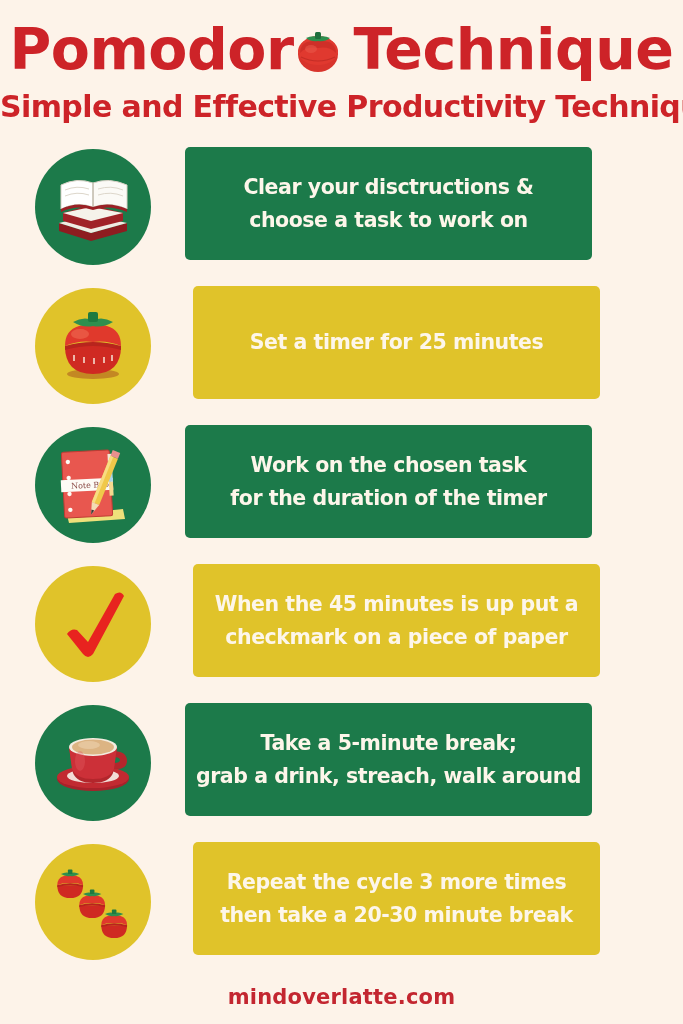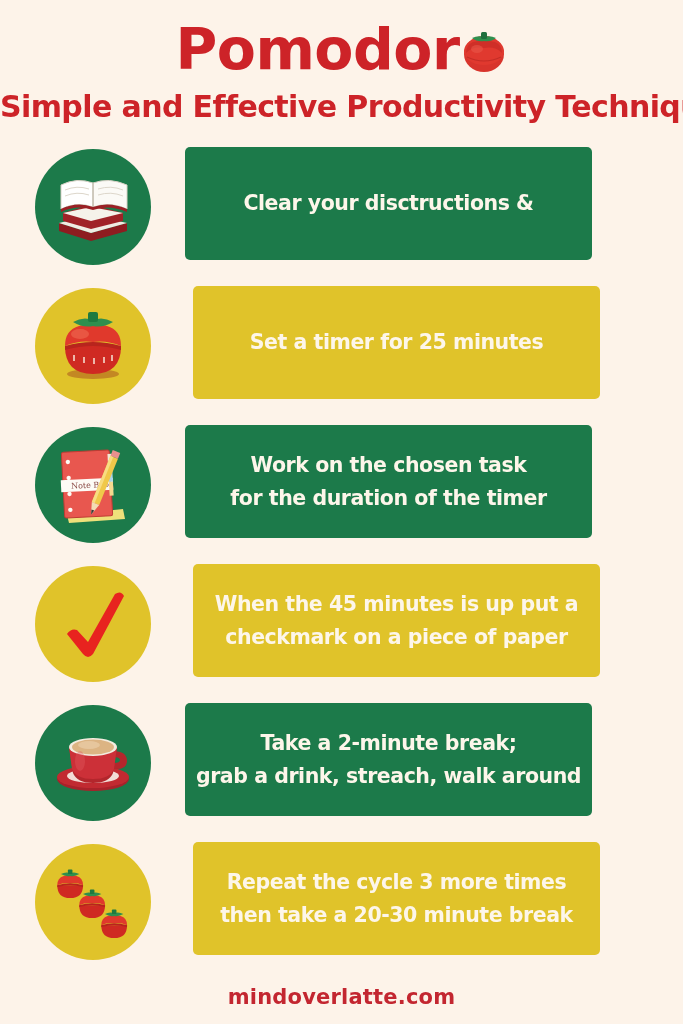--- a/index.html
+++ b/index.html
@@ -149,20 +149,21 @@
         <svg viewBox="0 0 52 50" class="art" style="width:52px;height:50px;">
           <ellipse cx="26" cy="30" rx="20" ry="18" fill="#d8342c"></ellipse>
           <ellipse cx="26" cy="27" rx="20" ry="14" fill="#e0392f"></ellipse>
           <path d="M8 29 Q15 22 26 24 Q37 22 44 29 Q44 21 37 18 Q26 15 15 18 Q8 21 8 29 Z" fill="#cf2f28"></path>
           <ellipse cx="19" cy="25" rx="6" ry="4" fill="#ea5a4a" opacity="0.55"></ellipse>
           <path d="M14 14 Q20 11 26 13 Q32 11 38 14 Q33 18 26 17 Q19 18 14 14 Z" fill="#2f8f4e"></path>
           <rect x="23" y="8" width="6" height="7" rx="1.5" fill="#1f6f3d"></rect>
           <path d="M9 33 Q26 41 43 33" stroke="#b82822" stroke-width="1.2" fill="none" opacity="0.7"></path>
         </svg>
       </span>
+        <span class="t-post">Technique</span>
     </div>
     <div class="subtitle">Simple and Effective Productivity Technique</div>
   </div>
 
   <div class="steps">
 
     <div class="step">
       <div class="icon-wrap">
         <div class="icon-circle green">
           <svg viewBox="0 0 92 92" class="art">
@@ -178,20 +179,21 @@
               <path d="M45 14 Q58 10 70 15" stroke="#ddd7cb" stroke-width="1" fill="none"></path>
               <path d="M45 20 Q58 16 70 21" stroke="#ddd7cb" stroke-width="1" fill="none"></path>
               <path d="M12 15 Q24 10 36 14" stroke="#ddd7cb" stroke-width="1" fill="none"></path>
               <path d="M12 21 Q24 16 36 20" stroke="#ddd7cb" stroke-width="1" fill="none"></path>
             </g>
           </svg>
         </div>
       </div>
       <div class="panel green">
         <div class="line">Clear your disctructions &amp;</div>
+        <div class="line">choose a task to work on</div>
       </div>
     </div>
 
     <div class="step">
       <div class="icon-wrap">
         <div class="icon-circle gold">
           <svg viewBox="0 0 92 92" class="art">
             <ellipse cx="46" cy="74" rx="26" ry="5" fill="#8d1b17" opacity="0.35"></ellipse>
             <path d="M18 46 Q18 74 46 74 Q74 74 74 46 Z" fill="#cf2a22"></path>
             <path d="M18 46 Q18 30 32 26 Q46 22 60 26 Q74 30 74 46 Q60 40 46 42 Q32 40 18 46 Z" fill="#e0392c"></path>
@@ -275,21 +277,21 @@
             <path d="M22 30 L26 56 Q30 66 46 66 Q62 66 66 56 L70 30 Z" fill="#b3262c"></path>
             <path d="M22 30 L25 52 Q29 62 46 62 Q63 62 67 52 L70 30 Z" fill="#cc3038"></path>
             <ellipse cx="46" cy="30" rx="24" ry="9" fill="#f3ece0"></ellipse>
             <ellipse cx="46" cy="30" rx="21" ry="7.5" fill="#dcb483"></ellipse>
             <ellipse cx="42" cy="28" rx="11" ry="4" fill="#e8cba4" opacity="0.8"></ellipse>
             <ellipse cx="33" cy="44" rx="5" ry="10" fill="#e05a60" opacity="0.4"></ellipse>
           </svg>
         </div>
       </div>
       <div class="panel green">
-        <div class="line">Take a 2-minute break;</div>
+        <div class="line">Take a 5-minute break;</div>
         <div class="line">grab a drink, streach, walk around</div>
       </div>
     </div>
 
     <div class="step">
       <div class="icon-wrap">
         <div class="icon-circle gold">
           <svg viewBox="0 0 92 92" class="art">
             <g transform="translate(2,8) scale(0.46)">
               <path d="M18 46 Q18 74 46 74 Q74 74 74 46 Z" fill="#cf2a22"></path>

